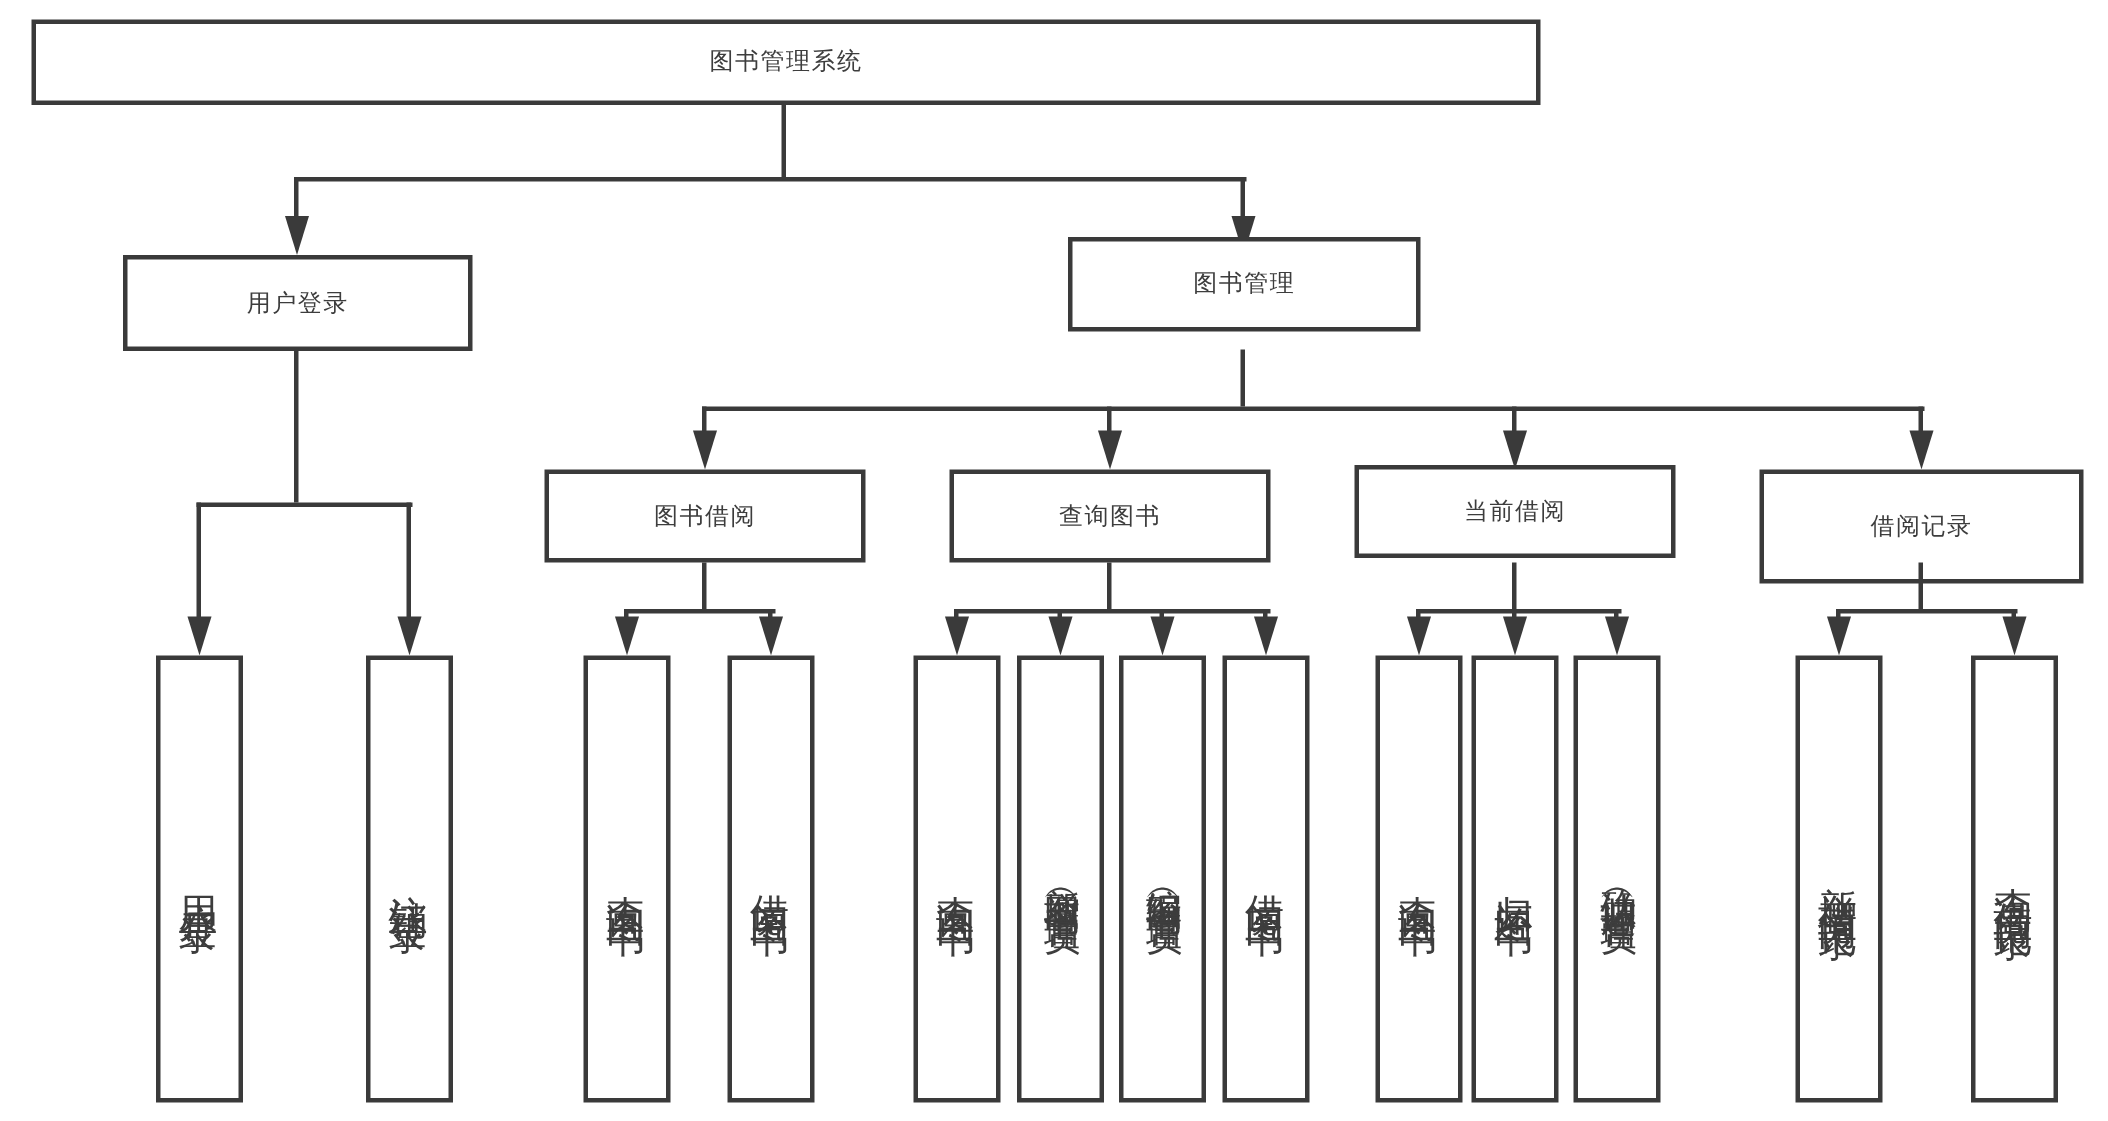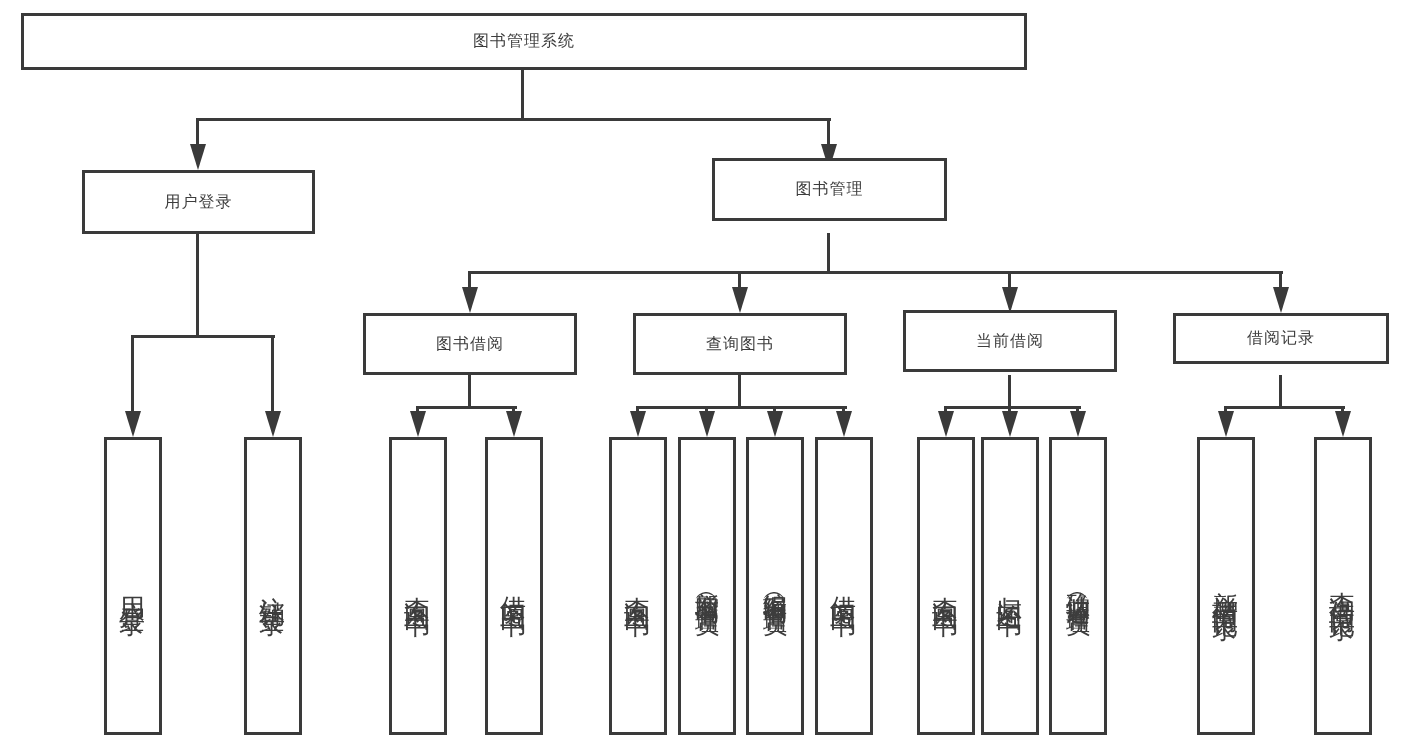--- a/index.html
+++ b/index.html
@@ -67,21 +67,21 @@
   <div class="vl" style="left:738px;top:271px;height:20px"></div>
   <div class="arr" style="left:732px;top:287px"></div>
   <div class="vl" style="left:1008px;top:271px;height:20px"></div>
   <div class="arr" style="left:1002px;top:287px"></div>
   <div class="vl" style="left:1279px;top:271px;height:20px"></div>
   <div class="arr" style="left:1273px;top:287px"></div>
 
   <div class="box" style="left:363px;top:313px;width:214px;height:62px">图书借阅</div>
   <div class="box" style="left:633px;top:313px;width:214px;height:62px">查询图书</div>
   <div class="box" style="left:903px;top:310px;width:214px;height:62px">当前借阅</div>
-  <div class="box" style="left:1173px;top:313px;width:216px;height:51px">借阅记录</div>
+  <div class="box" style="left:1173px;top:313px;width:216px;height:76px">借阅记录</div>
 
   <div class="vl" style="left:468px;top:375px;height:32px"></div>
   <div class="hl" style="left:416px;top:406px;width:101px"></div>
   <div class="vl" style="left:416px;top:406px;height:10px"></div>
   <div class="arr" style="left:410px;top:411px"></div>
   <div class="vl" style="left:512px;top:406px;height:10px"></div>
   <div class="arr" style="left:506px;top:411px"></div>
 
   <div class="vl" style="left:738px;top:375px;height:32px"></div>
   <div class="hl" style="left:636px;top:406px;width:211px"></div>

